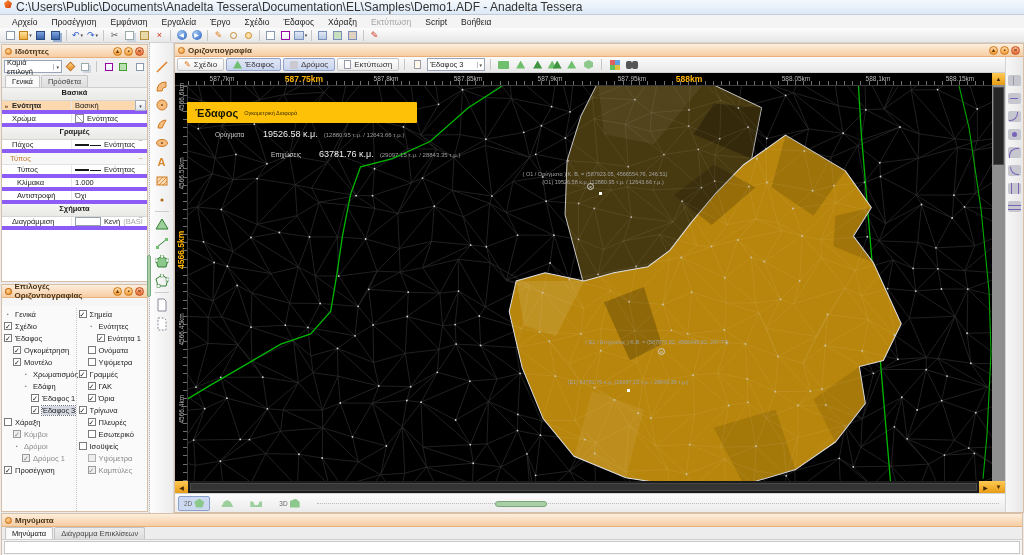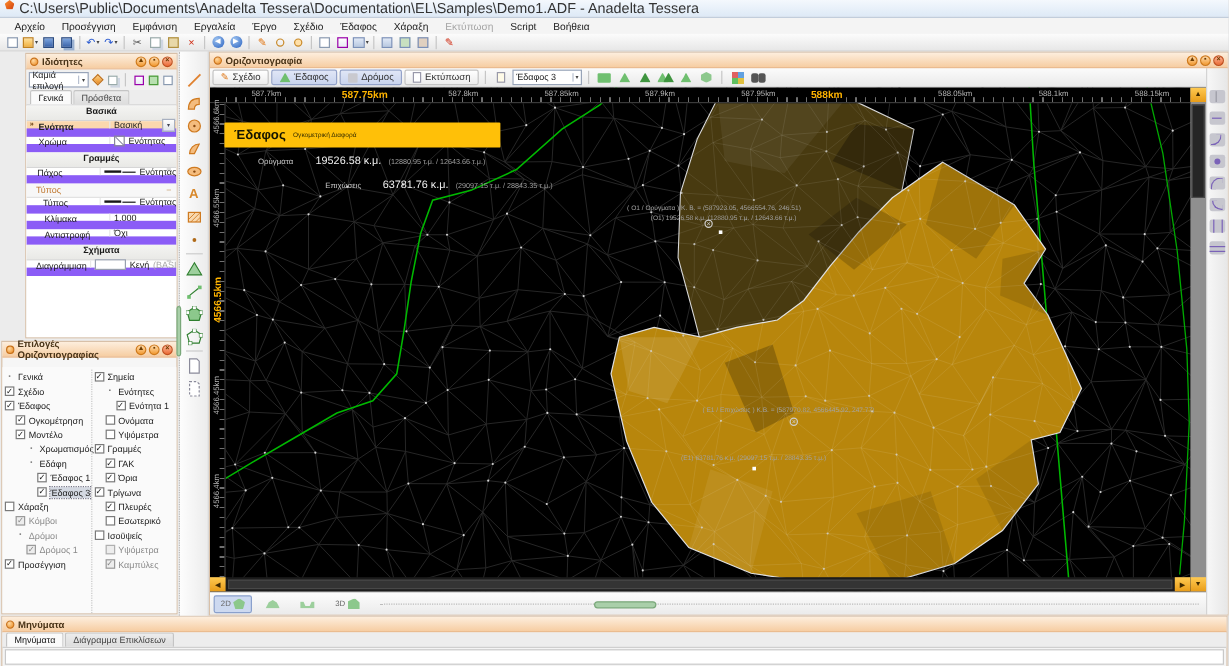--- a/index.html
+++ b/index.html
@@ -48,41 +48,41 @@
     padding:0 3px;font-weight:bold;font-size:8px;color:#4a3418;}
   .p-dot{width:7px;height:7px;border-radius:50%;
     background:radial-gradient(circle at 35% 30%,#ffd9a0,#ec8a20);border:1px solid #c87018;}
   .p-btns{margin-left:auto;display:flex;gap:2px;}
   .p-btn{width:9px;height:9px;border-radius:50%;border:1px solid #cf7a1c;
     background:linear-gradient(#ffdcae,#f29a32);color:#6e3c00;font-size:6px;
     line-height:7px;text-align:center;font-weight:bold;}
   .p-btn.close{background:linear-gradient(#ffb89a,#ea6a34);border-color:#c05020;}
 
   
-  .props{height:238px;margin-left:20px;}
+  .props{height:238px;}
   .comborow{height:17px;display:flex;align-items:center;gap:3px;padding:0 2px;background:#f0f0f0;}
   .combo{height:13px;border:1px solid #98a4b8;background:#fff;display:flex;
     align-items:center;font-size:7.5px;padding:0 2px;}
   .combo .dd{margin-left:auto;border-left:1px solid #b8c0d0;padding-left:2px;}
   .sel-combo{width:58px;}
   .micon{width:11px;height:11px;display:flex;align-items:center;justify-content:center;font-size:8px;}
   .diamond{width:7px;height:7px;background:linear-gradient(135deg,#ffd080,#e88a20);
     transform:rotate(45deg);border:1px solid #c07018;}
   .ptabs{height:13px;display:flex;align-items:flex-end;background:#ededed;
     border-bottom:1px solid #cfcfcf;padding-left:3px;gap:1px;}
   .ptab{font-size:7.5px;padding:1px 6px 1px;border:1px solid #c4c4c4;border-bottom:none;
     background:linear-gradient(#ececec,#ddd);border-radius:2px 2px 0 0;color:#444;}
   .ptab.on{background:#fafafa;color:#111;}
   .pgrid{flex:1;background:#fff;overflow:hidden;font-size:7.5px;}
   .psec{height:13px;background:linear-gradient(#f4f4f2,#e9e9e6);border-bottom:1px solid #d6d6d6;
     display:flex;align-items:center;padding:0 4px;font-weight:bold;color:#1a1a1a;flex-direction:column;}
   .psec .min{margin-left:auto;color:#999;font-weight:normal;}
   .psub{height:12px;background:#f7f7f7;border-bottom:1px solid #e2e2e2;display:flex;
     align-items:center;padding:0 4px 0 8px;color:#c07830;}
-  .prow{height:13px;display:flex;align-items:flex-start;border-bottom:7px solid #8b5cf6;}
+  .prow{height:13px;display:flex;align-items:center;border-bottom:4px solid #8b5cf6;}
   .pgut{width:9px;font-size:6px;text-align:center;color:#5a3000;font-weight:bold;}
   .plab{width:60px;padding-left:1px;color:#222;}
   .pval{flex:1;display:flex;align-items:center;gap:3px;padding-left:3px;
     border-left:1px solid #e8e8e8;height:100%;}
   .prow.sel{background:#fbd8ae;}
   .prow.sel .pgut::after{content:"»";}
   .prow.sel .plab{font-weight:bold;}
   .ddbox{margin-left:auto;width:11px;height:11px;border:1px solid #a8b0c0;
     background:linear-gradient(#fdfdfd,#dfe4ec);font-size:5px;text-align:center;
     line-height:10px;color:#445;margin-right:1px;}

